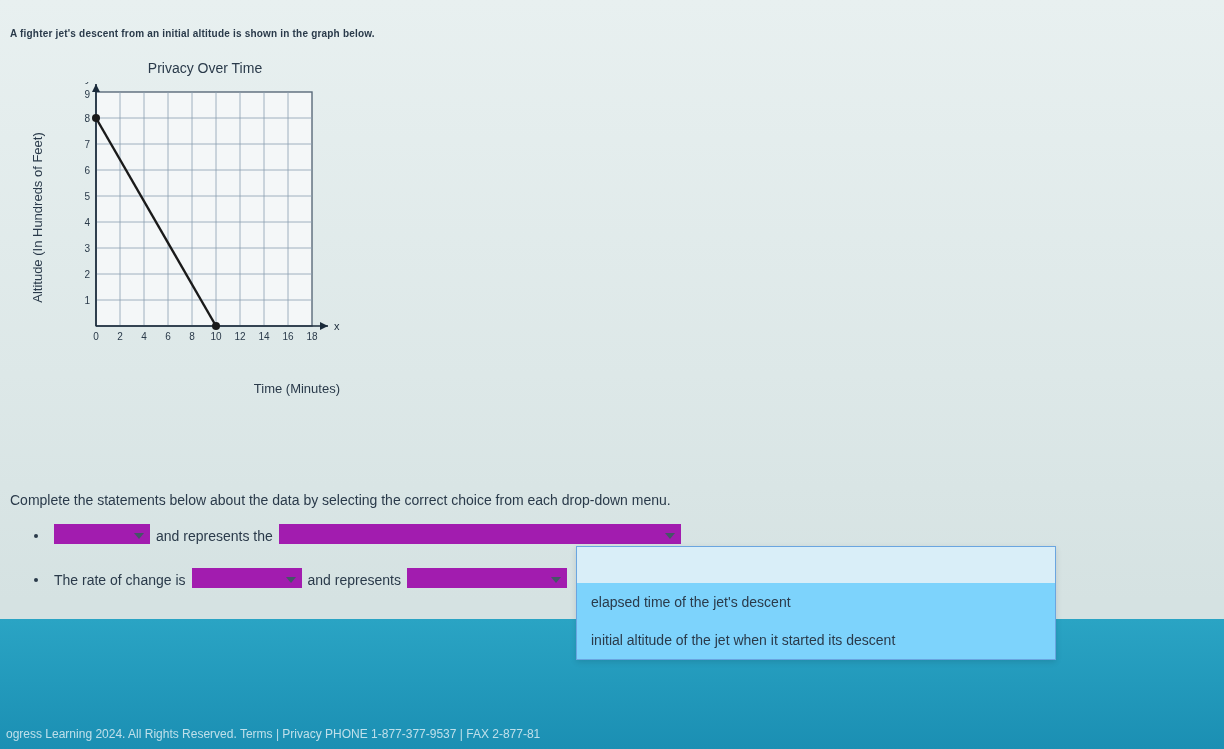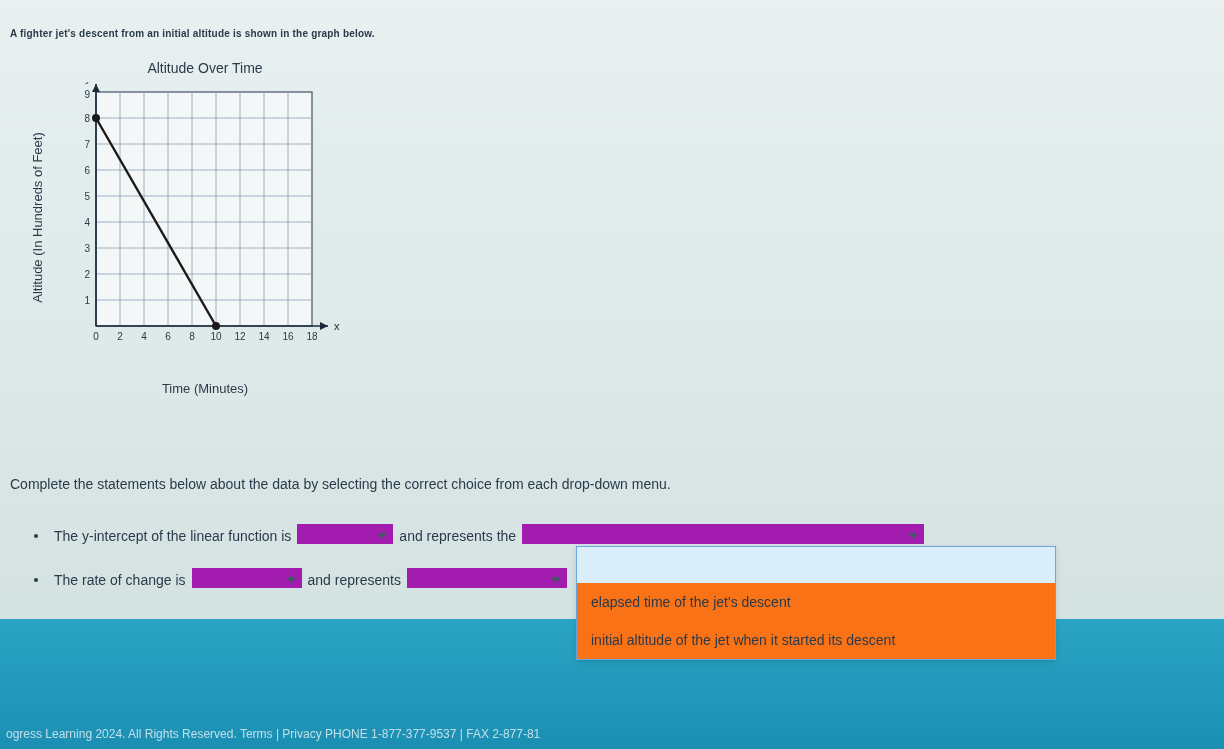--- a/index.html
+++ b/index.html
@@ -36,28 +36,28 @@
   }
   .axis-y-label {
     position: absolute;
     left: -78px;
     top: 150px;
     transform: rotate(-90deg);
     font-size: 13px;
     white-space: nowrap;
   }
   .axis-x-label {
-    text-align: center;
+    text-align: right;
     font-size: 13px;
     margin-top: 6px;
     padding-left: 40px;
   }
   .instructions {
     position: absolute;
-    top: 476px;
+    top: 492px;
     left: 10px;
     font-size: 14px;
   }
   .statements {
     position: absolute;
     top: 524px;
     left: 34px;
     font-size: 14px;
   }
   .stmt-row {
@@ -92,21 +92,21 @@
   }
   .dd1 { width: 96px; }
   .dd2 { width: 110px; }
   .dd3 { width: 402px; }
   .dd4 { width: 160px; }
   .dropdown-panel {
     position: absolute;
     top: 546px;
     left: 576px;
     width: 480px;
-    background: #f97316;
+    background: #7dd3fc;
     border: 1px solid #6aa5e0;
     box-shadow: 0 2px 6px rgba(0,0,0,0.12);
     z-index: 50;
   }
   .dropdown-panel .opt {
     padding: 11px 14px;
     font-size: 14px;
     color: #2a3a4a;
     cursor: pointer;
   }
@@ -126,21 +126,21 @@
     padding: 0 0 8px 6px;
   }
   .footer-band span { opacity:0.9; }
 </style>
 </head>
 <body>
 
 <div class="prompt-text">A fighter jet's descent from an initial altitude is shown in the graph below.</div>
 
 <div class="chart-area">
-  <div class="chart-title">Altitude Over Time</div>
+  <div class="chart-title">Privacy Over Time</div>
   <div class="axis-y-label">Altitude (In Hundreds of Feet)</div>
 
   <svg width="280" height="290" viewBox="0 0 280 290" style="margin-left:36px;">
 
     <g transform="translate(30,10)">
 
       <rect x="0" y="0" width="216" height="234" fill="#f4f7f8" stroke="#5a6a7a" stroke-width="1.4"></rect>
 
       <g stroke="#8aa0b0" stroke-width="0.8">
         <line x1="24" y1="0" x2="24" y2="234"></line>
@@ -204,21 +204,20 @@
   </svg>
 
   <div class="axis-x-label">Time (Minutes)</div>
 </div>
 
 <div class="instructions">Complete the statements below about the data by selecting the correct choice from each drop-down menu.</div>
 
 <div class="statements">
   <div class="stmt-row">
     <span class="bullet"></span>
-    <span>The y-intercept of the linear function is</span>
     <span class="dd-wrap">
       <select class="dd dd1">
         <option>8 feet</option>
       </select>
     </span>
     <span>and represents the</span>
     <span class="dd-wrap">
       <select class="dd dd3">
         <option></option>
       </select>

